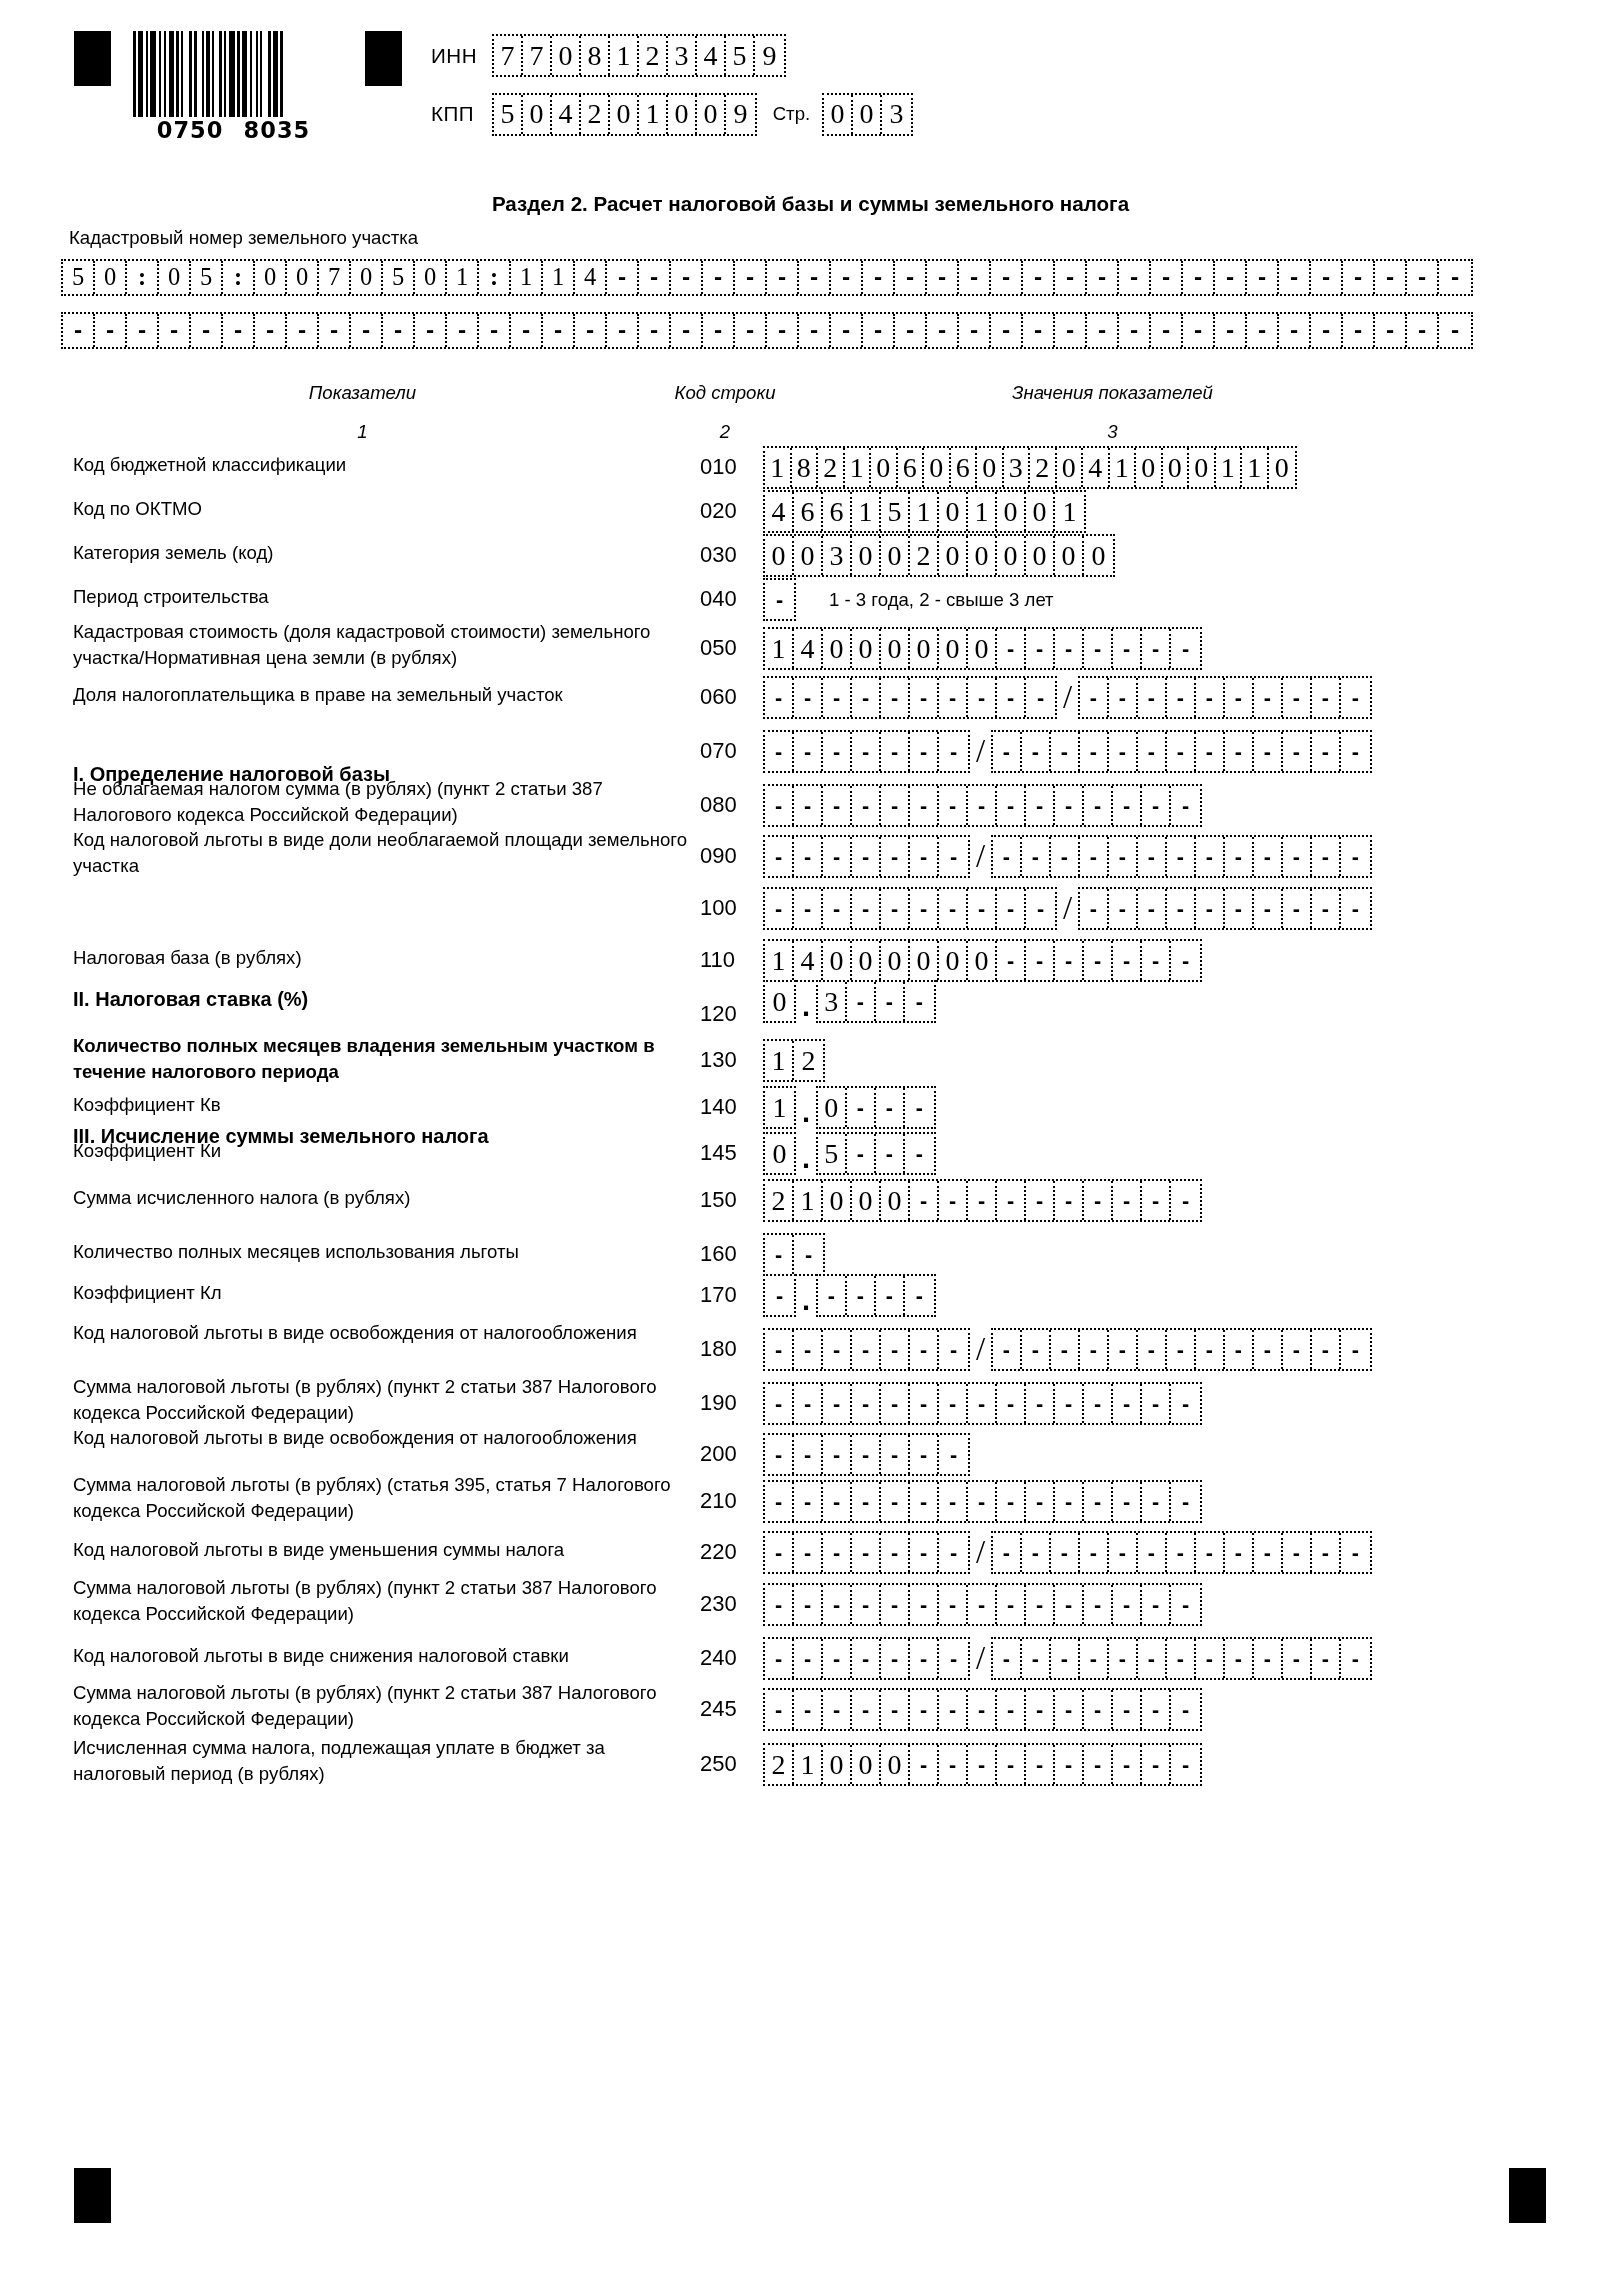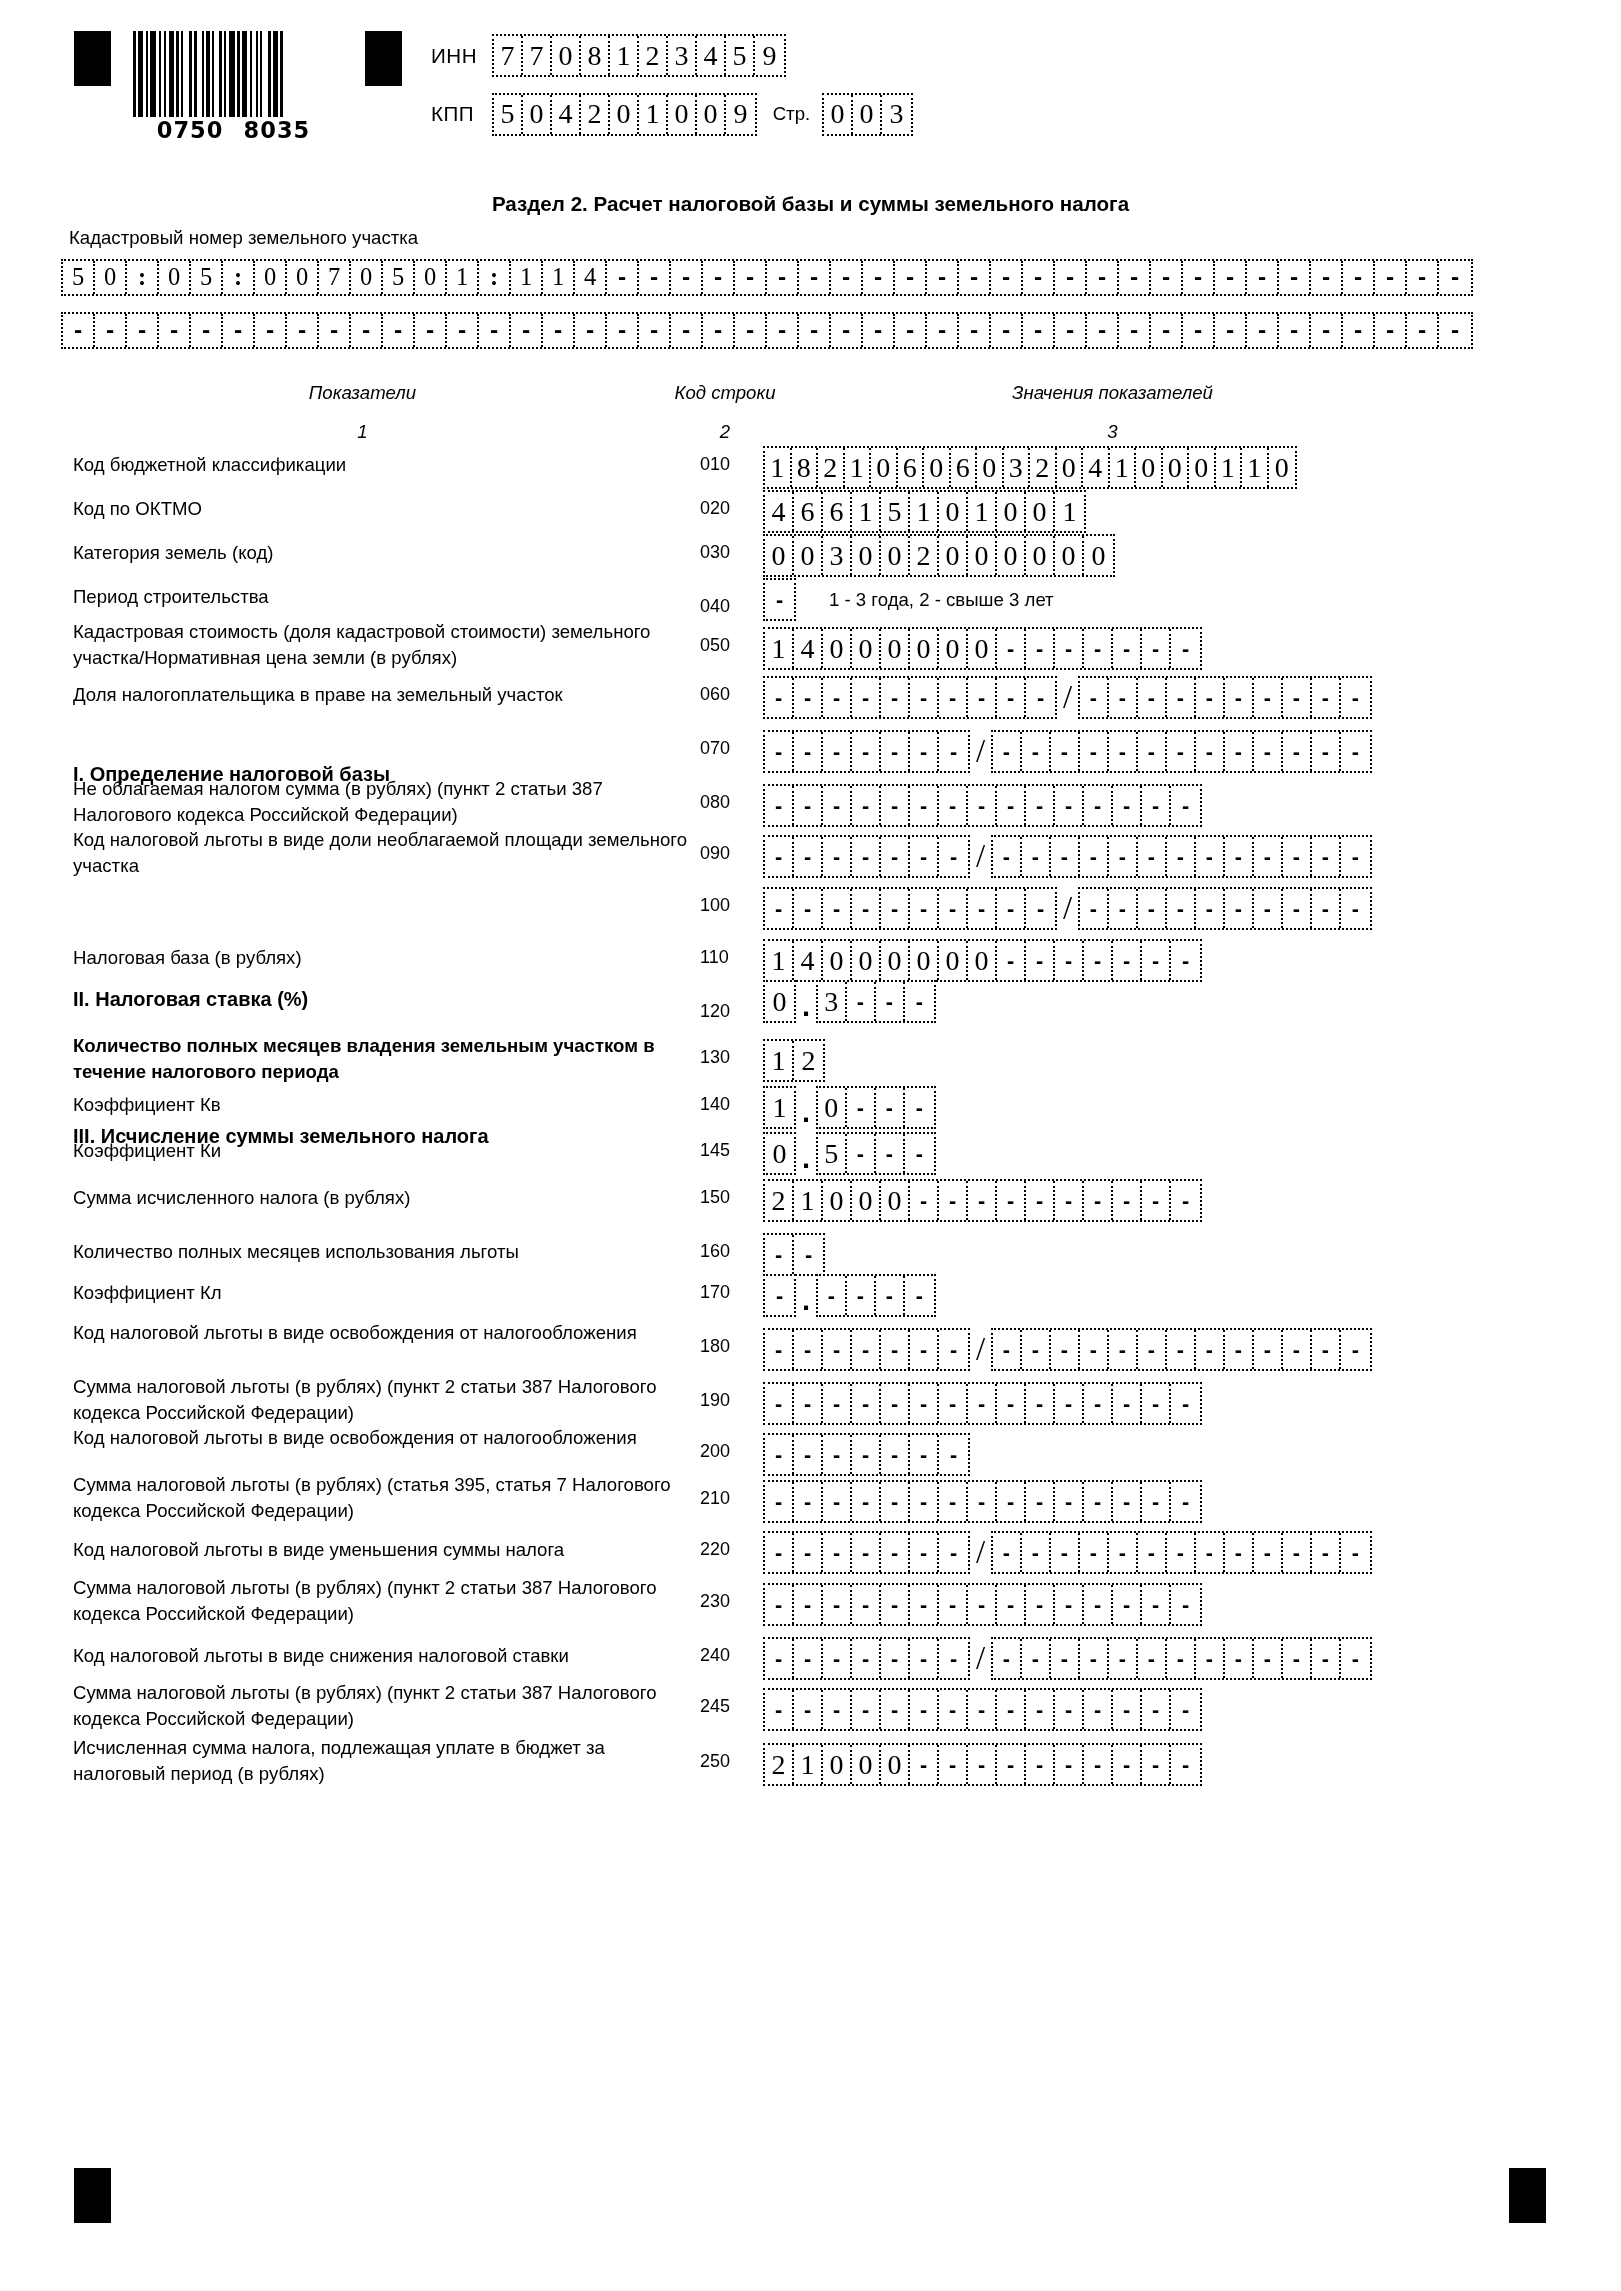--- a/index.html
+++ b/index.html
@@ -171,21 +171,21 @@
     position: absolute;
     left: 73px;
     width: 627px;
     font-size: 18.6px;
     line-height: 25.5px;
   }
   .row .r-code {
     position: absolute;
     left: 700px;
     width: 59px;
-    font-size: 18px;
+    font-size: 22px;
     text-align: left;
   }
   .row .r-fields {
     position: absolute;
     left: 763px;
     display: flex;
     align-items: center;
   }
   .row .r-hint {
     font-size: 18.6px;
@@ -477,21 +477,21 @@
             <div class="cell">0</div>
             <div class="cell">0</div>
             <div class="cell">0</div>
             <div class="cell">0</div>
             <div class="cell">0</div>
           </div>
         </div>
       </div>
       <div class="row" style="top: 578px; height: 45px;">
         <div class="r-label" style="top: 5.9px;">Период строительства</div>
-        <div class="r-code" style="top: 7.8px; margin-top: 10px;">040</div>
+        <div class="r-code" style="top: 7.8px;">040</div>
         <div class="r-fields" style="top: 0px;">
           <div class="cells">
             <div class="cell dash">-</div>
           </div>
           <span class="r-hint">1 - 3 года, 2 - свыше 3 лет</span>
         </div>
       </div>
       <div class="row" style="top: 627px; height: 45px;">
         <div class="r-label" style="top: -7.8px;">Кадастровая стоимость (доля кадастровой стоимости) земельного участка/Нормативная цена земли (в рублях)</div>
         <div class="r-code" style="top: 7.8px;">050</div>

